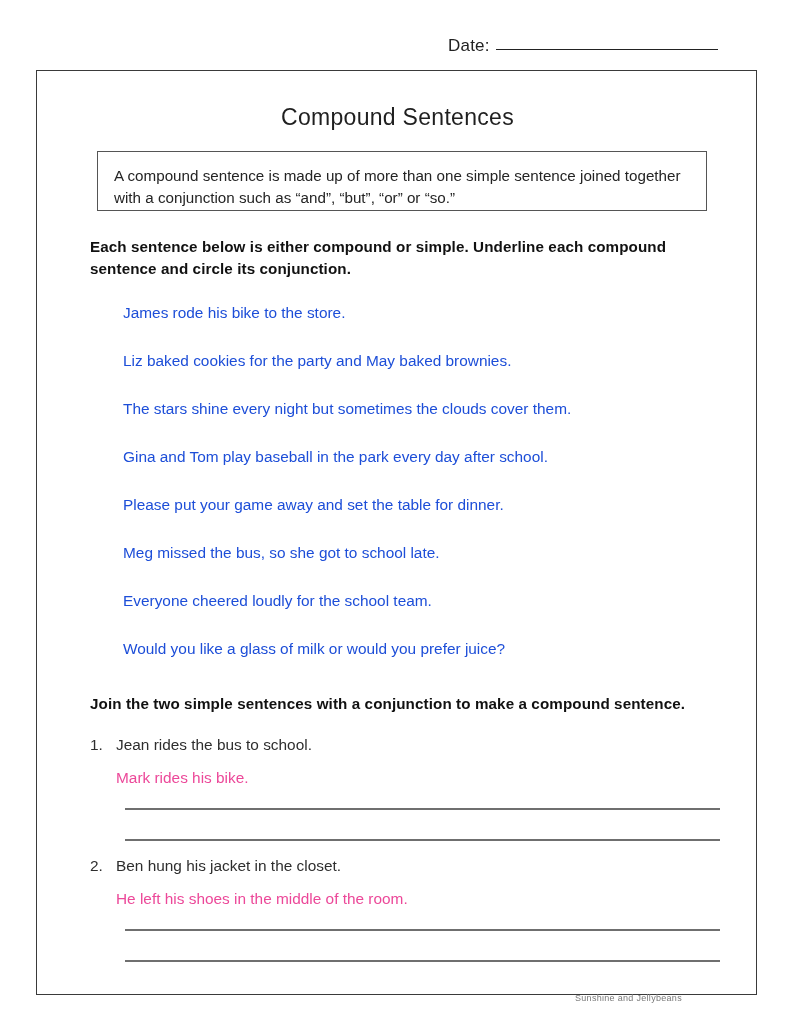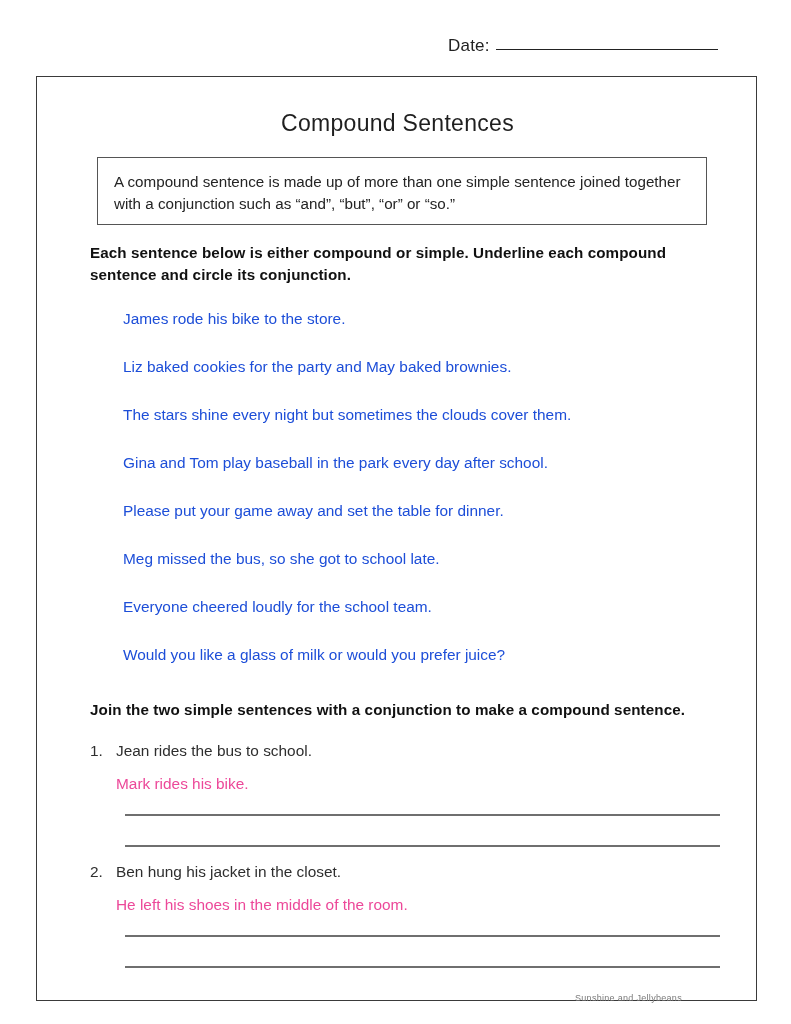--- a/index.html
+++ b/index.html
@@ -49,21 +49,20 @@
   
   .page-frame {
     position: absolute;
     left: 36px;
     top: 70px;
     width: 721px;
     height: 925px;
     border: 1.3px solid #3a3a3a;
     box-sizing: border-box;
     background: #ffffff;
-    margin-top: 6px;
   }
 
   
   .title {
     position: absolute;
     left: 0;
     top: 33px;
     width: 721px;
     text-align: center;
     font-size: 23px;
@@ -71,21 +70,21 @@
     letter-spacing: 0.3px;
     color: #1f1f1f;
   }
 
   
   .definition-box {
     position: absolute;
     left: 60px;
     top: 80px;
     width: 610px;
-    height: 68px;
+    height: 60px;
     border: 1.2px solid #555555;
     box-sizing: border-box;
   }
   .definition-text {
     position: absolute;
     left: 16px;
     top: 13px;
     width: 580px;
     font-size: 15.2px;
     line-height: 22px;

